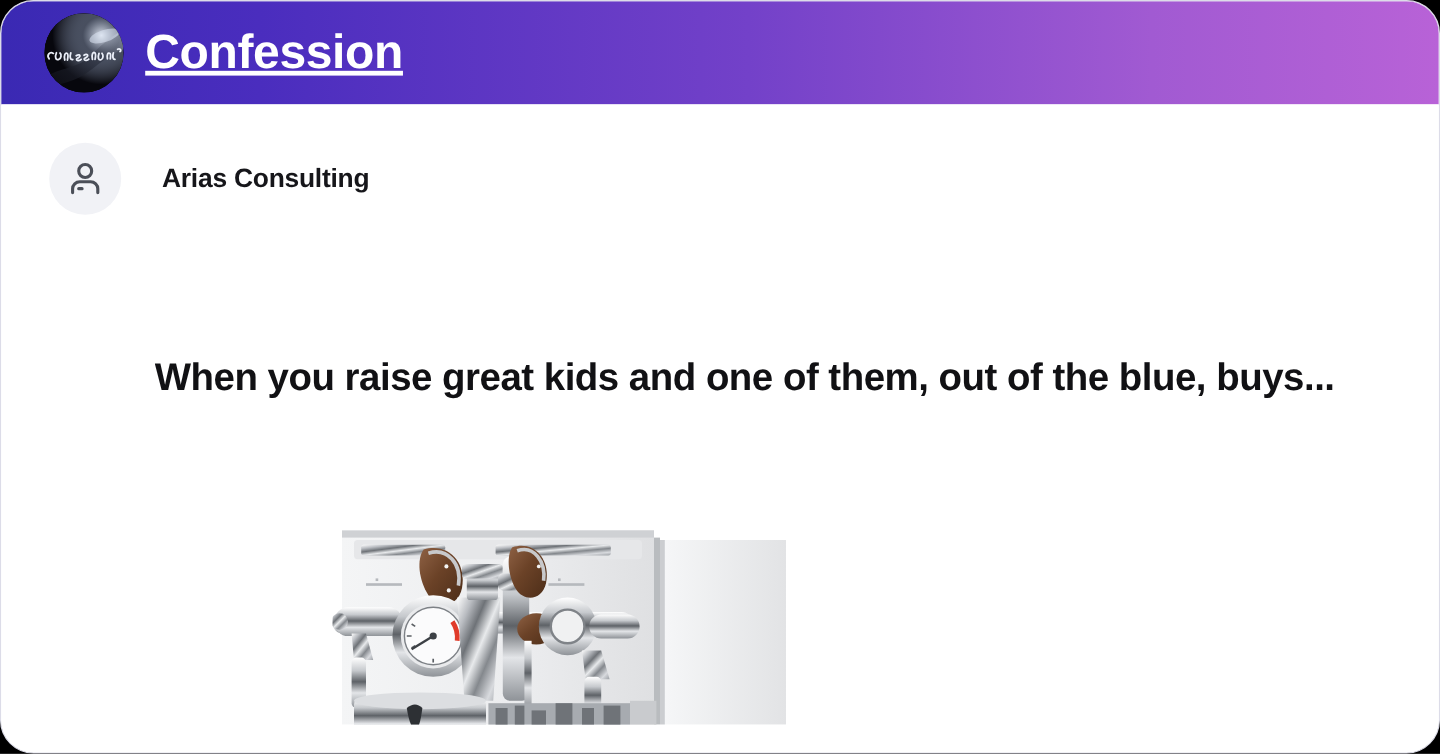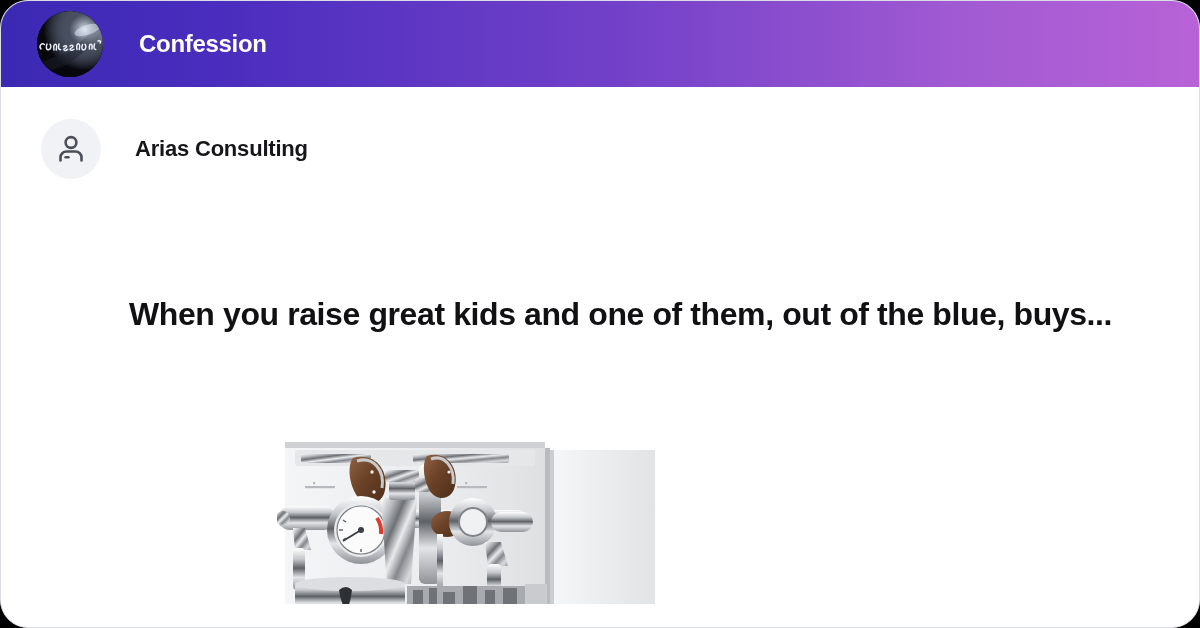--- a/index.html
+++ b/index.html
@@ -41,26 +41,27 @@
     height: 66px;
     border-radius: 50%;
     overflow: hidden;
     flex: 0 0 66px;
     background: #0b0b12;
     position: relative;
   }
   .brand-avatar svg { display: block; width: 100%; height: 100%; }
 
   .header-title {
-    margin-left: 36px;
+    margin-left: 18px;
     color: #ffffff;
-    font-size: 24px;
+    font-size: 40px;
     font-weight: bold;
     letter-spacing: -0.3px;
     line-height: 1;
+    text-decoration: underline;
   }
 
   
   .body {
     position: relative;
     flex: 1 1 auto;
     background: #ffffff;
   }
 
   .author-row {

